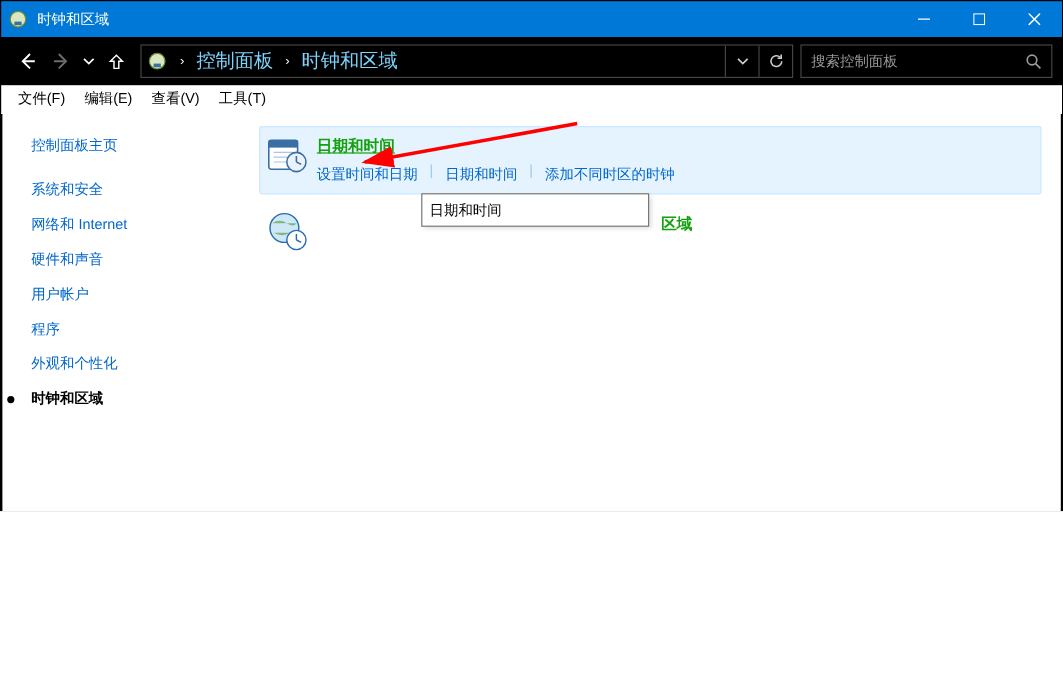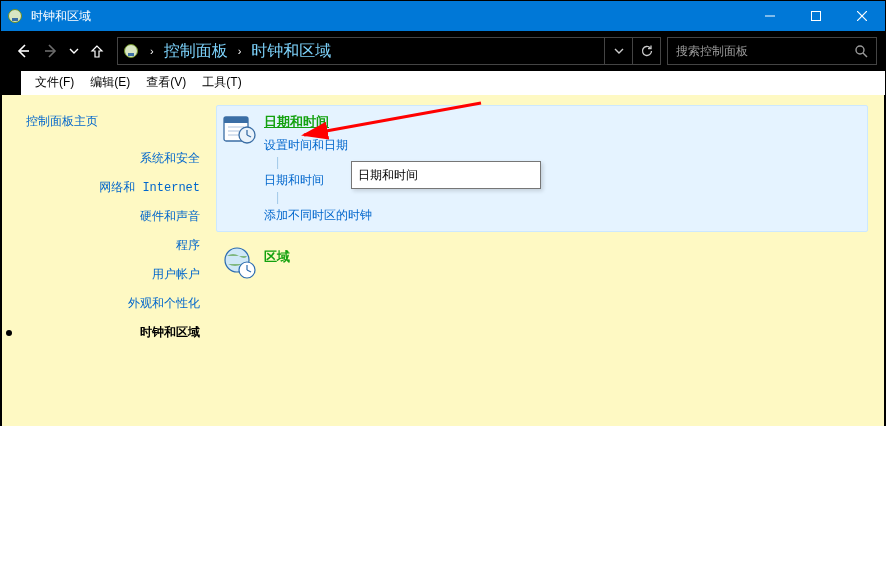--- a/index.html
+++ b/index.html
@@ -17,37 +17,37 @@
   .addrbox { flex:1; height:28px; margin:0 6px 0 6px; border:1px solid #444; display:flex; align-items:center; }
   .addrbox .addricon { width:26px; display:flex; align-items:center; justify-content:center; }
   .addrbox .seg { padding:0 4px; font-size:16px; color:#7dd3fc; }
   .addrbox .chev { padding:0 6px; color:#fff; font-size:11px; }
   .addrbox .spacer { flex:1; }
   .addrbox .smallbtn { width:28px; height:100%; display:flex; align-items:center; justify-content:center; color:#ccc; border-left:1px solid #444; }
   .searchbox { width:210px; height:28px; border:1px solid #444; display:flex; align-items:center; padding:0 8px; color:#888; }
   .searchbox .ph { flex:1; font-size:12px; color:#9a9a9a; }
   .searchbox .sicon { color:#9a9a9a; }
   
-  .menubar { height:24px; background:#fff; display:flex; align-items:flex-end; padding:0 6px; border-bottom:1px solid #fff;margin-left:20px; }
+  .menubar { height:24px; background:#fff; display:flex; align-items:flex-end; padding:0 6px; border-bottom:1px solid #fff; }
   .menuitem { padding:0 8px; font-size:12px; color:#000; height:100%; display:flex; align-items:center; }
   
-  .bodyarea { position:absolute; top:94px; left:1px; right:1px; bottom:1px; height:485px; background:#fef9c3; display:flex;font-family:Liberation Mono, monospace; }
+  .bodyarea { position:absolute; top:94px; left:1px; right:1px; bottom:1px; height:485px; background:#ffffff; display:flex; }
   .sidebar { width:210px; padding:12px 8px 8px 20px; display:flex; flex-direction:column; }
   .sidehead { color:#0066cc; font-size:12px; padding:6px 4px; }
-  .sidelink { color:#0066cc; font-size:12px; padding:6px 4px;text-align:right; }
+  .sidelink { color:#0066cc; font-size:12px; padding:6px 4px; }
   .sidelink.current { color:#000; font-weight:bold; position:relative; }
   .sidelink.current::before { content:""; position:absolute; left:-16px; top:50%; margin-top:-3px; width:6px; height:6px; background:#000; border-radius:50%; }
   .content { flex:1; padding:10px 16px 10px 4px; position:relative; }
   .catrow { display:flex; padding:6px 4px; border-radius:2px; }
   .catrow.hover { background:#e5f3ff; border:1px solid #cce8ff; padding:5px 3px; }
   .caticon { width:40px; height:40px; display:flex; align-items:flex-start; justify-content:center; }
   .catbody { flex:1; padding-left:4px; }
   .cattitle { color:#13a10e; font-size:13px; font-weight:600; text-decoration:underline; padding:2px 0 4px 0; display:inline-block; }
   .cattitle.plain { color:#13a10e; text-decoration:none; }
-  .sublinks { display:flex; flex-wrap:wrap;flex-direction:column; }
+  .sublinks { display:flex; flex-wrap:wrap; }
   .sublink { color:#0066cc; font-size:12px; padding:2px 0; }
   .sep { color:#a0c8e8; padding:0 10px; }
   
   .tooltip { position:absolute; left:350px; top:160px; width:190px; background:#fff; border:1px solid #767676; padding:4px 6px; box-shadow:2px 2px 4px rgba(0,0,0,0.15); font-size:12px; color:#000; line-height:1.5; }
   
   .arrow-annot { position:absolute; left:295px; top:100px; pointer-events:none; }
 
   
   svg { display:block; }
 </style>
@@ -150,22 +150,22 @@
   </div>
 
   <div class="bodyarea">
 
     <div class="sidebar">
       <div class="sidehead">控制面板主页</div>
       <div style="height:8px;"></div>
       <div class="sidelink">系统和安全</div>
       <div class="sidelink">网络和 Internet</div>
       <div class="sidelink">硬件和声音</div>
+      <div class="sidelink">用户帐户</div>
       <div class="sidelink">程序</div>
-      <div class="sidelink">用户帐户</div>
       <div class="sidelink">外观和个性化</div>
       <div class="sidelink current">时钟和区域</div>
     </div>
 
     <div class="content">
 
       <div class="catrow hover">
         <div class="caticon">
           <svg width="34" height="34" viewBox="0 0 34 34">
             <rect x="1" y="6" width="24" height="24" rx="2" fill="#fff" stroke="#3b6ea5" stroke-width="1.3"></rect>
@@ -183,21 +183,21 @@
           <div class="sublinks">
             <span class="sublink">设置时间和日期</span>
             <span class="sep">|</span>
             <span class="sublink">日期和时间</span>
             <span class="sep">|</span>
             <span class="sublink">添加不同时区的时钟</span>
           </div>
         </div>
       </div>
 
-      <div class="catrow" style="margin-top:8px;">
+      <div class="catrow" style="margin-top:8px;text-align:center;">
         <div class="caticon">
           <svg width="34" height="34" viewBox="0 0 34 34">
             <circle cx="14" cy="14" r="12" fill="#cfe8f7" stroke="#2b6cb0" stroke-width="1.2"></circle>
             <path d="M4 10 Q10 6 16 10 Q22 14 24 10" fill="#7fb77e" stroke="none"></path>
             <path d="M5 18 Q12 22 19 18" fill="#7fb77e" stroke="none"></path>
             <circle cx="24" cy="24" r="8" fill="#fff" stroke="#2b6cb0" stroke-width="1.2"></circle>
             <line x1="24" y1="24" x2="24" y2="19" stroke="#2b6cb0" stroke-width="1.2"></line>
             <line x1="24" y1="24" x2="28" y2="26" stroke="#2b6cb0" stroke-width="1.2"></line>
           </svg>
         </div>

